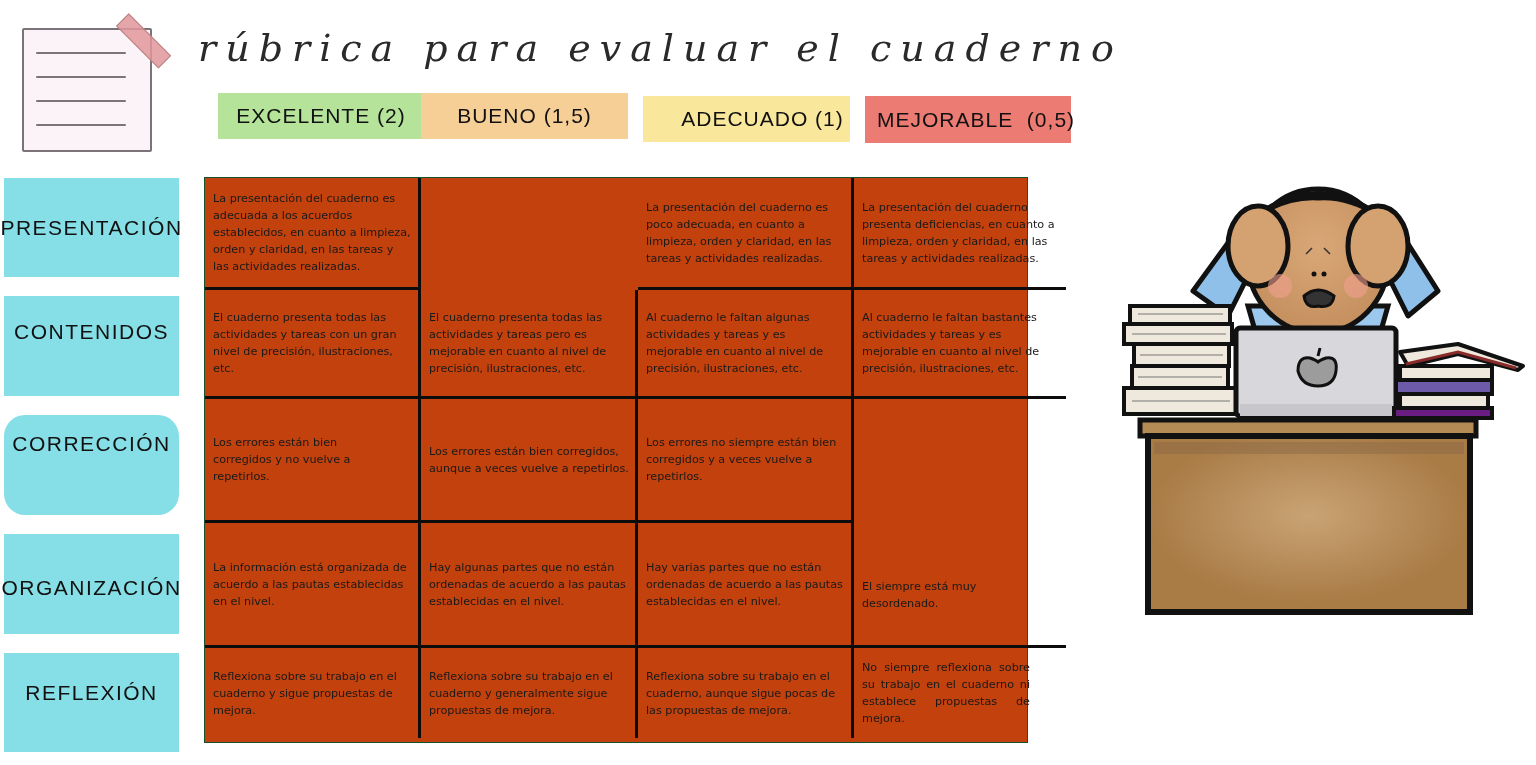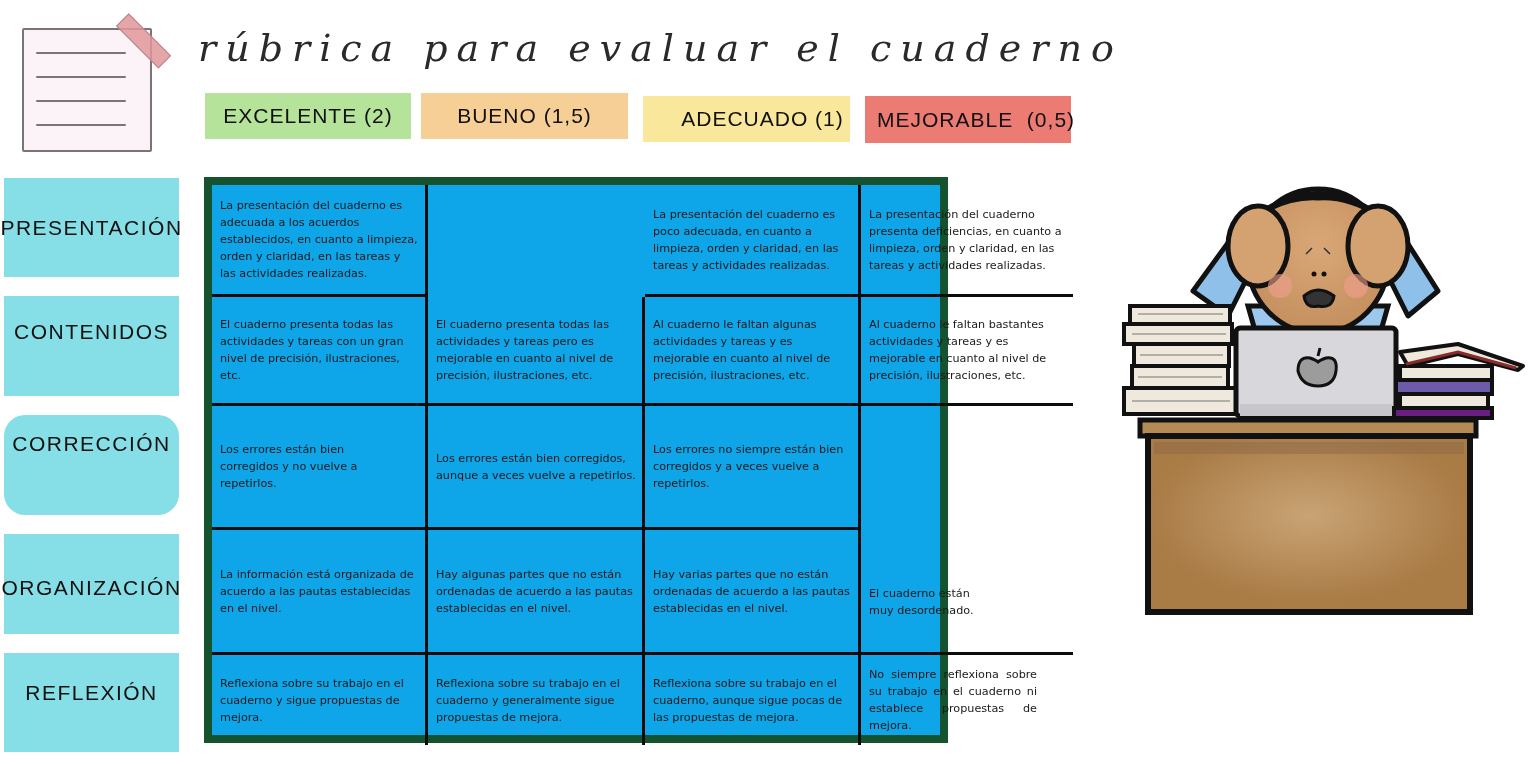--- a/index.html
+++ b/index.html
@@ -16,22 +16,22 @@
     font-family: "DejaVu Serif", serif; font-style: italic; font-size: 38px; letter-spacing: 9px;
     color: #2a2a2a; font-weight: 200; white-space: nowrap; line-height: 52px; }
 
   .level { position: absolute; display: flex; align-items: center; justify-content: center;
     font-family: "Liberation Sans", sans-serif; font-size: 21px; letter-spacing: 1px; color: #111; }
 
   .crit { position: absolute; left: 4px; width: 175px; background: #86dfe6;
     display: flex; align-items: center; justify-content: center;
     font-family: "Liberation Sans", sans-serif; font-size: 21px; letter-spacing: 1.5px; color: #111; }
 
-  .grid { position: absolute; left: 204px; top: 177px; width: 744px; height: 566px;
-    border: 8px solid #14532d; background: #0ea5e9; }
+  .grid { position: absolute; left: 204px; top: 177px; width: 824px; height: 566px;
+    border: 1px solid #14532d; background: #c2410c; }
   .cell { position: absolute; border-right: 3px solid #0c0c0c; border-bottom: 3px solid #0c0c0c;
     display: flex; align-items: center; padding: 0 6px 0 8px;
     font-family: "DejaVu Sans", sans-serif; font-size: 11.2px; line-height: 17px; color: #1a1a1a; }
   .cell.lastcol { border-right: none; }
   .cell.lastrow { border-bottom: none; }
   .cell span { display: block; }
   .cell .justify { text-align: justify; }
 
   .illus { position: absolute; left: 1118px; top: 176px; width: 410px; height: 440px; }
 </style>
@@ -41,21 +41,21 @@
 <div class="notepad">
   <div class="line" style="top:22px"></div>
   <div class="line" style="top:46px"></div>
   <div class="line" style="top:70px"></div>
   <div class="line" style="top:94px"></div>
   <div class="tape"></div>
 </div>
 
 <div class="title">rúbrica para evaluar el cuaderno</div>
 
-<div class="level" style="left:205px; top:93px; width:206px; height:46px; background:#b5e39a;">
+<div class="level" style="left:218px; top:93px; width:206px; height:46px; background:#b5e39a;">
   <span>EXCELENTE (2)</span>
 </div>
 <div class="level" style="left:421px; top:93px; width:207px; height:46px; background:#f5cf95;">
   <span>BUENO (1,5)</span>
 </div>
 <div class="level" style="left:643px; top:96px; width:207px; height:46px; background:#f9e79b;padding-left:32px;">
   <span>ADECUADO (1)</span>
 </div>
 <div class="level" style="left:865px; top:96px; width:206px; height:47px; background:#ec7b74; justify-content:flex-start; padding-left:12px; white-space:pre;">
   <span>MEJORABLE  (0,5)</span>
@@ -115,21 +115,21 @@
   <div class="cell" style="left:0; top:345px; width:216px; height:125px;">
     <span>La información está organizada de acuerdo a las pautas establecidas en el nivel.</span>
     </div>
   <div class="cell" style="left:216px; top:345px; width:217px; height:125px;">
     <span>Hay algunas partes que no están ordenadas de acuerdo a las pautas establecidas en el nivel.</span>
     </div>
   <div class="cell" style="left:433px; top:345px; width:216px; height:125px;">
     <span>Hay varias partes que no están ordenadas de acuerdo a las pautas establecidas en el nivel.</span>
     </div>
   <div class="cell lastcol" style="left:649px; top:345px; width:212px; height:125px; padding-top:22px;">
-    <span style="padding-right:70px;">El cuaderno están muy desordenado.</span>
+    <span style="padding-right:70px;">El siempre está muy desordenado.</span>
     </div>
 
   <div class="cell lastrow" style="left:0; top:470px; width:216px; height:90px;">
     <span>Reflexiona sobre su trabajo en el cuaderno y sigue propuestas de mejora.</span>
     </div>
   <div class="cell lastrow" style="left:216px; top:470px; width:217px; height:90px;">
     <span>Reflexiona sobre su trabajo en el cuaderno y generalmente sigue propuestas de mejora.</span>
     </div>
   <div class="cell lastrow" style="left:433px; top:470px; width:216px; height:90px;">
     <span>Reflexiona sobre su trabajo en el cuaderno, aunque sigue pocas de las propuestas de mejora.</span>

